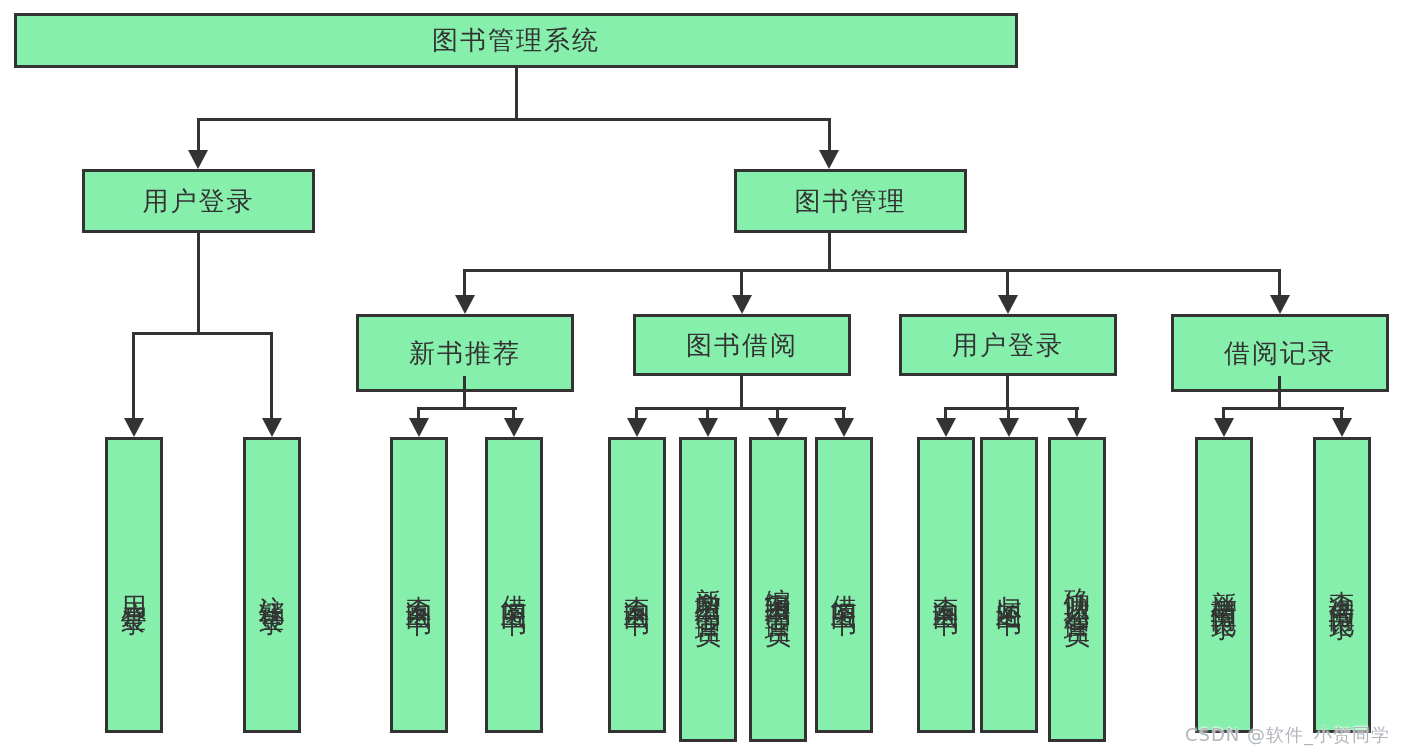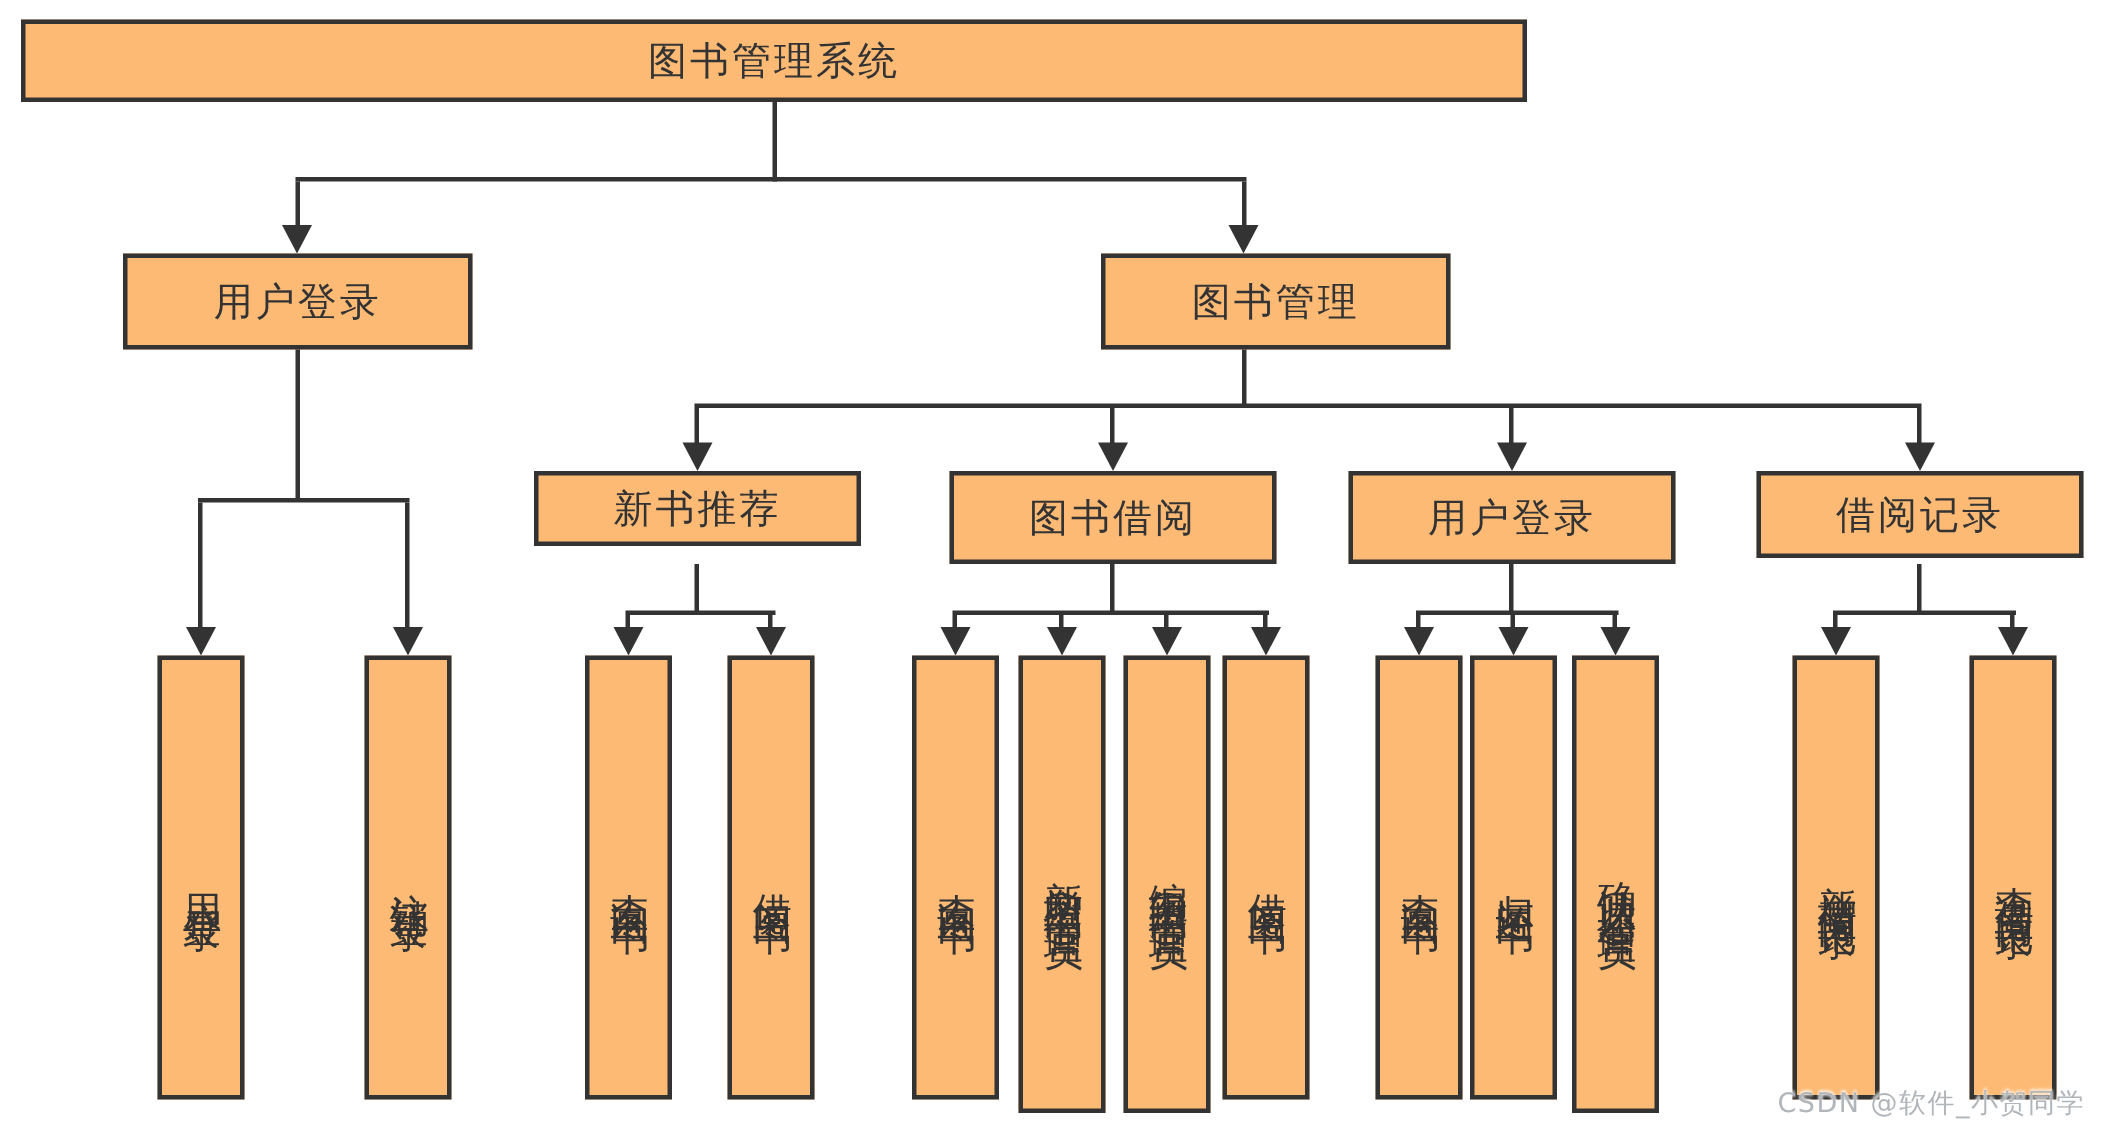--- a/index.html
+++ b/index.html
@@ -9,21 +9,21 @@
     height: 747px;
     background: #ffffff;
     font-family: "DejaVu Sans", "Liberation Sans", sans-serif;
     color: #333333;
     overflow: hidden;
   }
   .box {
     position: absolute;
     box-sizing: border-box;
     border: 3px solid #333333;
-    background: #fdba74;
+    background: #86efac;
     display: flex;
     align-items: center;
     justify-content: center;
     font-size: 26px;
     letter-spacing: 2px;
     text-align: center;
   }
   .vbox {
     writing-mode: vertical-rl;
     text-orientation: mixed;
@@ -83,24 +83,24 @@
   <div class="line" style="left:463px; top:269px; width:818px; height:3px;"></div>
   <div class="line" style="left:463px; top:272px; width:3px; height:24px;"></div>
   <div class="arrow" style="left:455px; top:295px;"></div>
   <div class="line" style="left:740px; top:272px; width:3px; height:24px;"></div>
   <div class="arrow" style="left:732px; top:295px;"></div>
   <div class="line" style="left:1006px; top:272px; width:3px; height:24px;"></div>
   <div class="arrow" style="left:998px; top:295px;"></div>
   <div class="line" style="left:1278px; top:272px; width:3px; height:24px;"></div>
   <div class="arrow" style="left:1270px; top:295px;"></div>
 
-  <div class="box" style="left:356px; top:314px; width:218px; height:50px;">新书推荐</div>
+  <div class="box" style="left:356px; top:314px; width:218px; height:78px;">新书推荐</div>
   <div class="box" style="left:633px; top:314px; width:218px; height:62px;">图书借阅</div>
   <div class="box" style="left:899px; top:314px; width:218px; height:62px;">用户登录</div>
-  <div class="box" style="left:1171px; top:314px; width:218px; height:58px;">借阅记录</div>
+  <div class="box" style="left:1171px; top:314px; width:218px; height:78px;">借阅记录</div>
 
   <div class="line" style="left:463px; top:376px; width:3px; height:34px;"></div>
   <div class="line" style="left:417px; top:407px; width:100px; height:3px;"></div>
   <div class="line" style="left:417px; top:410px; width:3px; height:9px;"></div>
   <div class="arrow" style="left:409px; top:418px;"></div>
   <div class="line" style="left:512px; top:410px; width:3px; height:9px;"></div>
   <div class="arrow" style="left:504px; top:418px;"></div>
 
   <div class="line" style="left:740px; top:376px; width:3px; height:34px;"></div>
   <div class="line" style="left:635px; top:407px; width:211px; height:3px;"></div>

